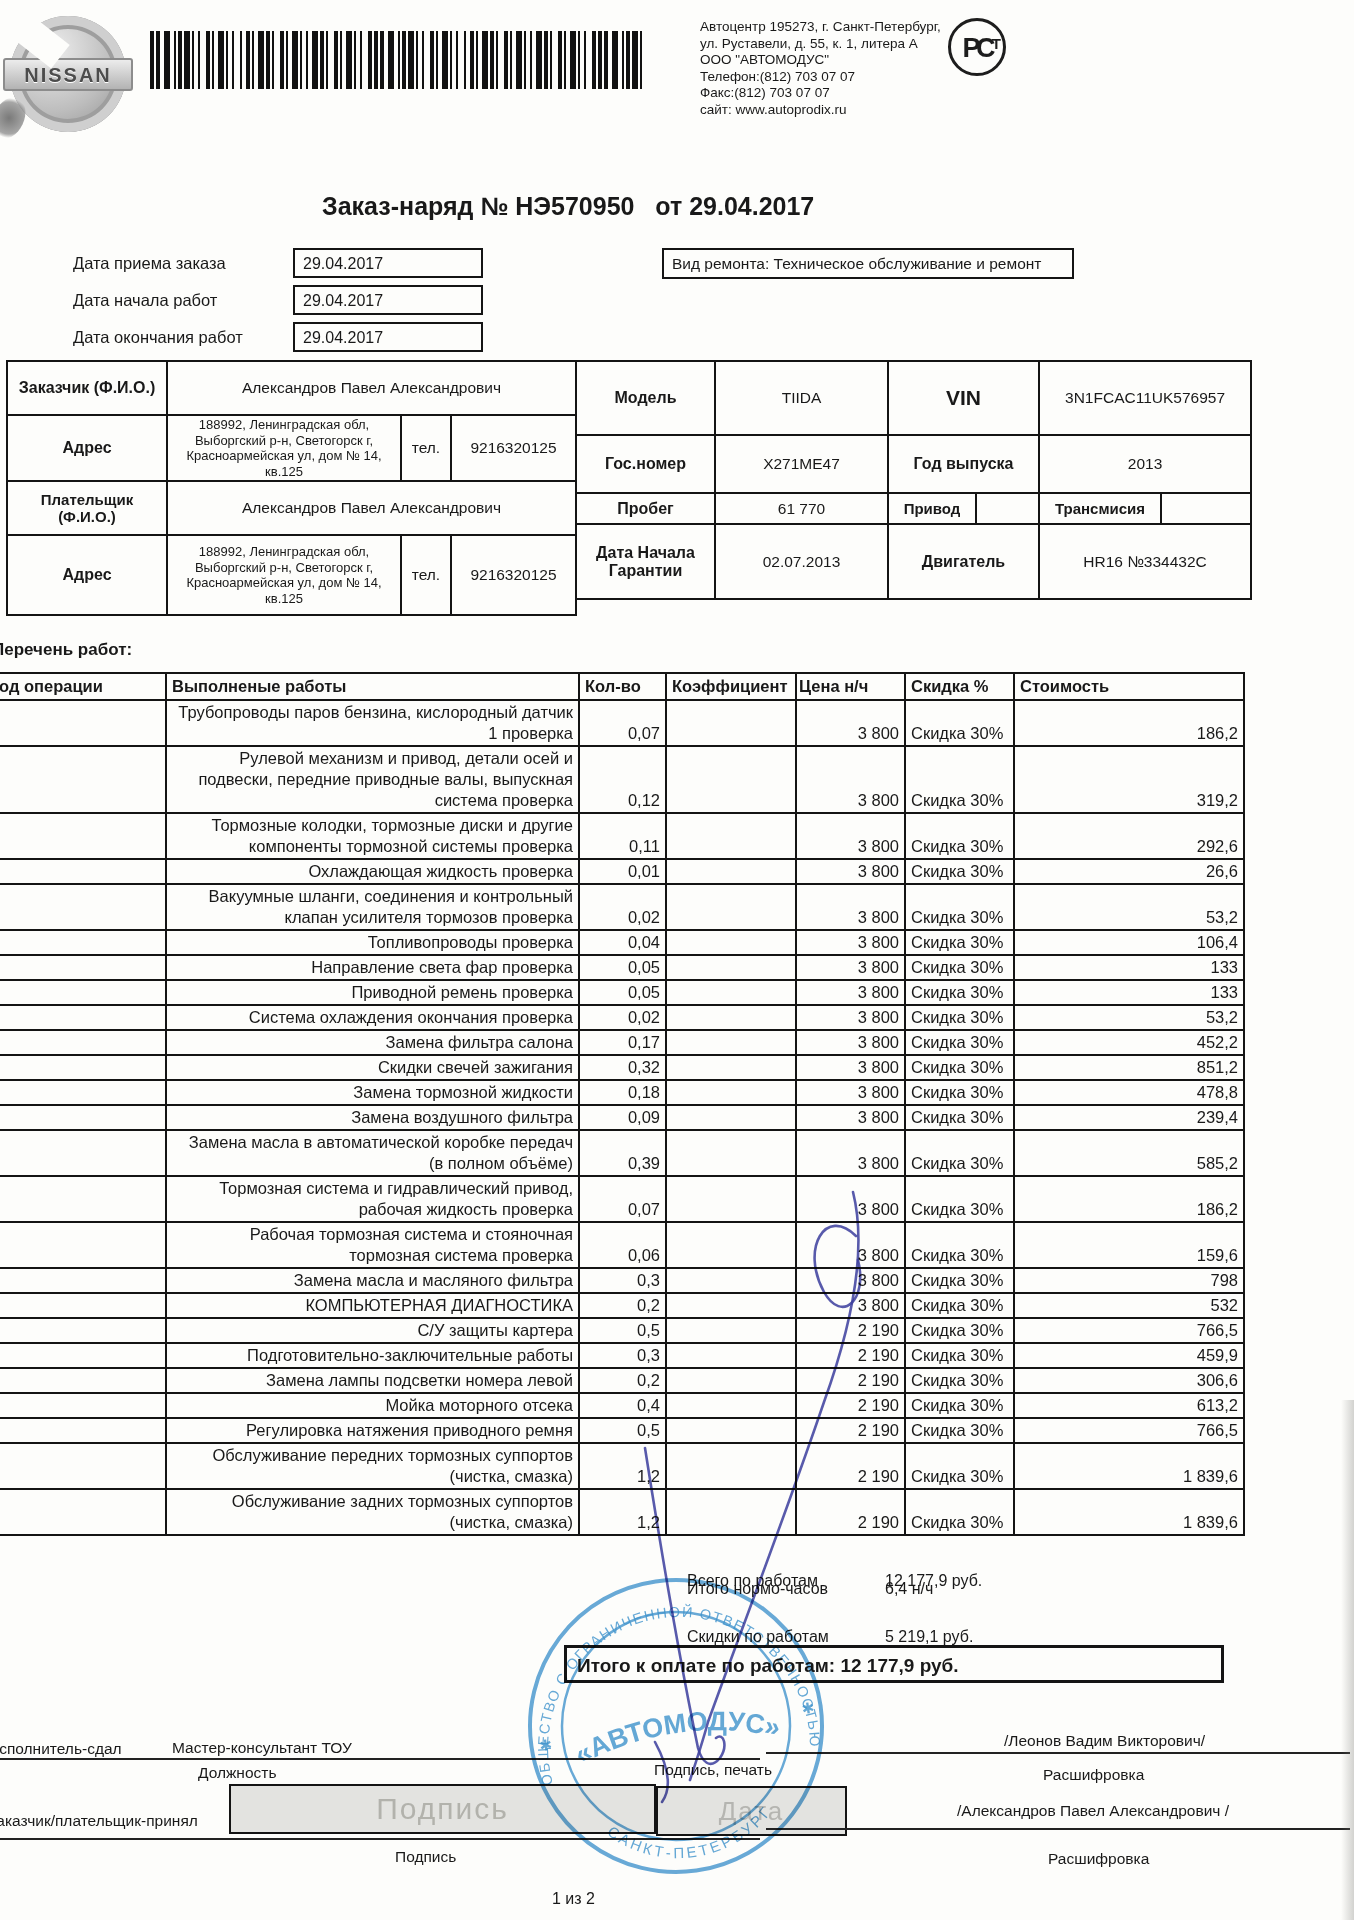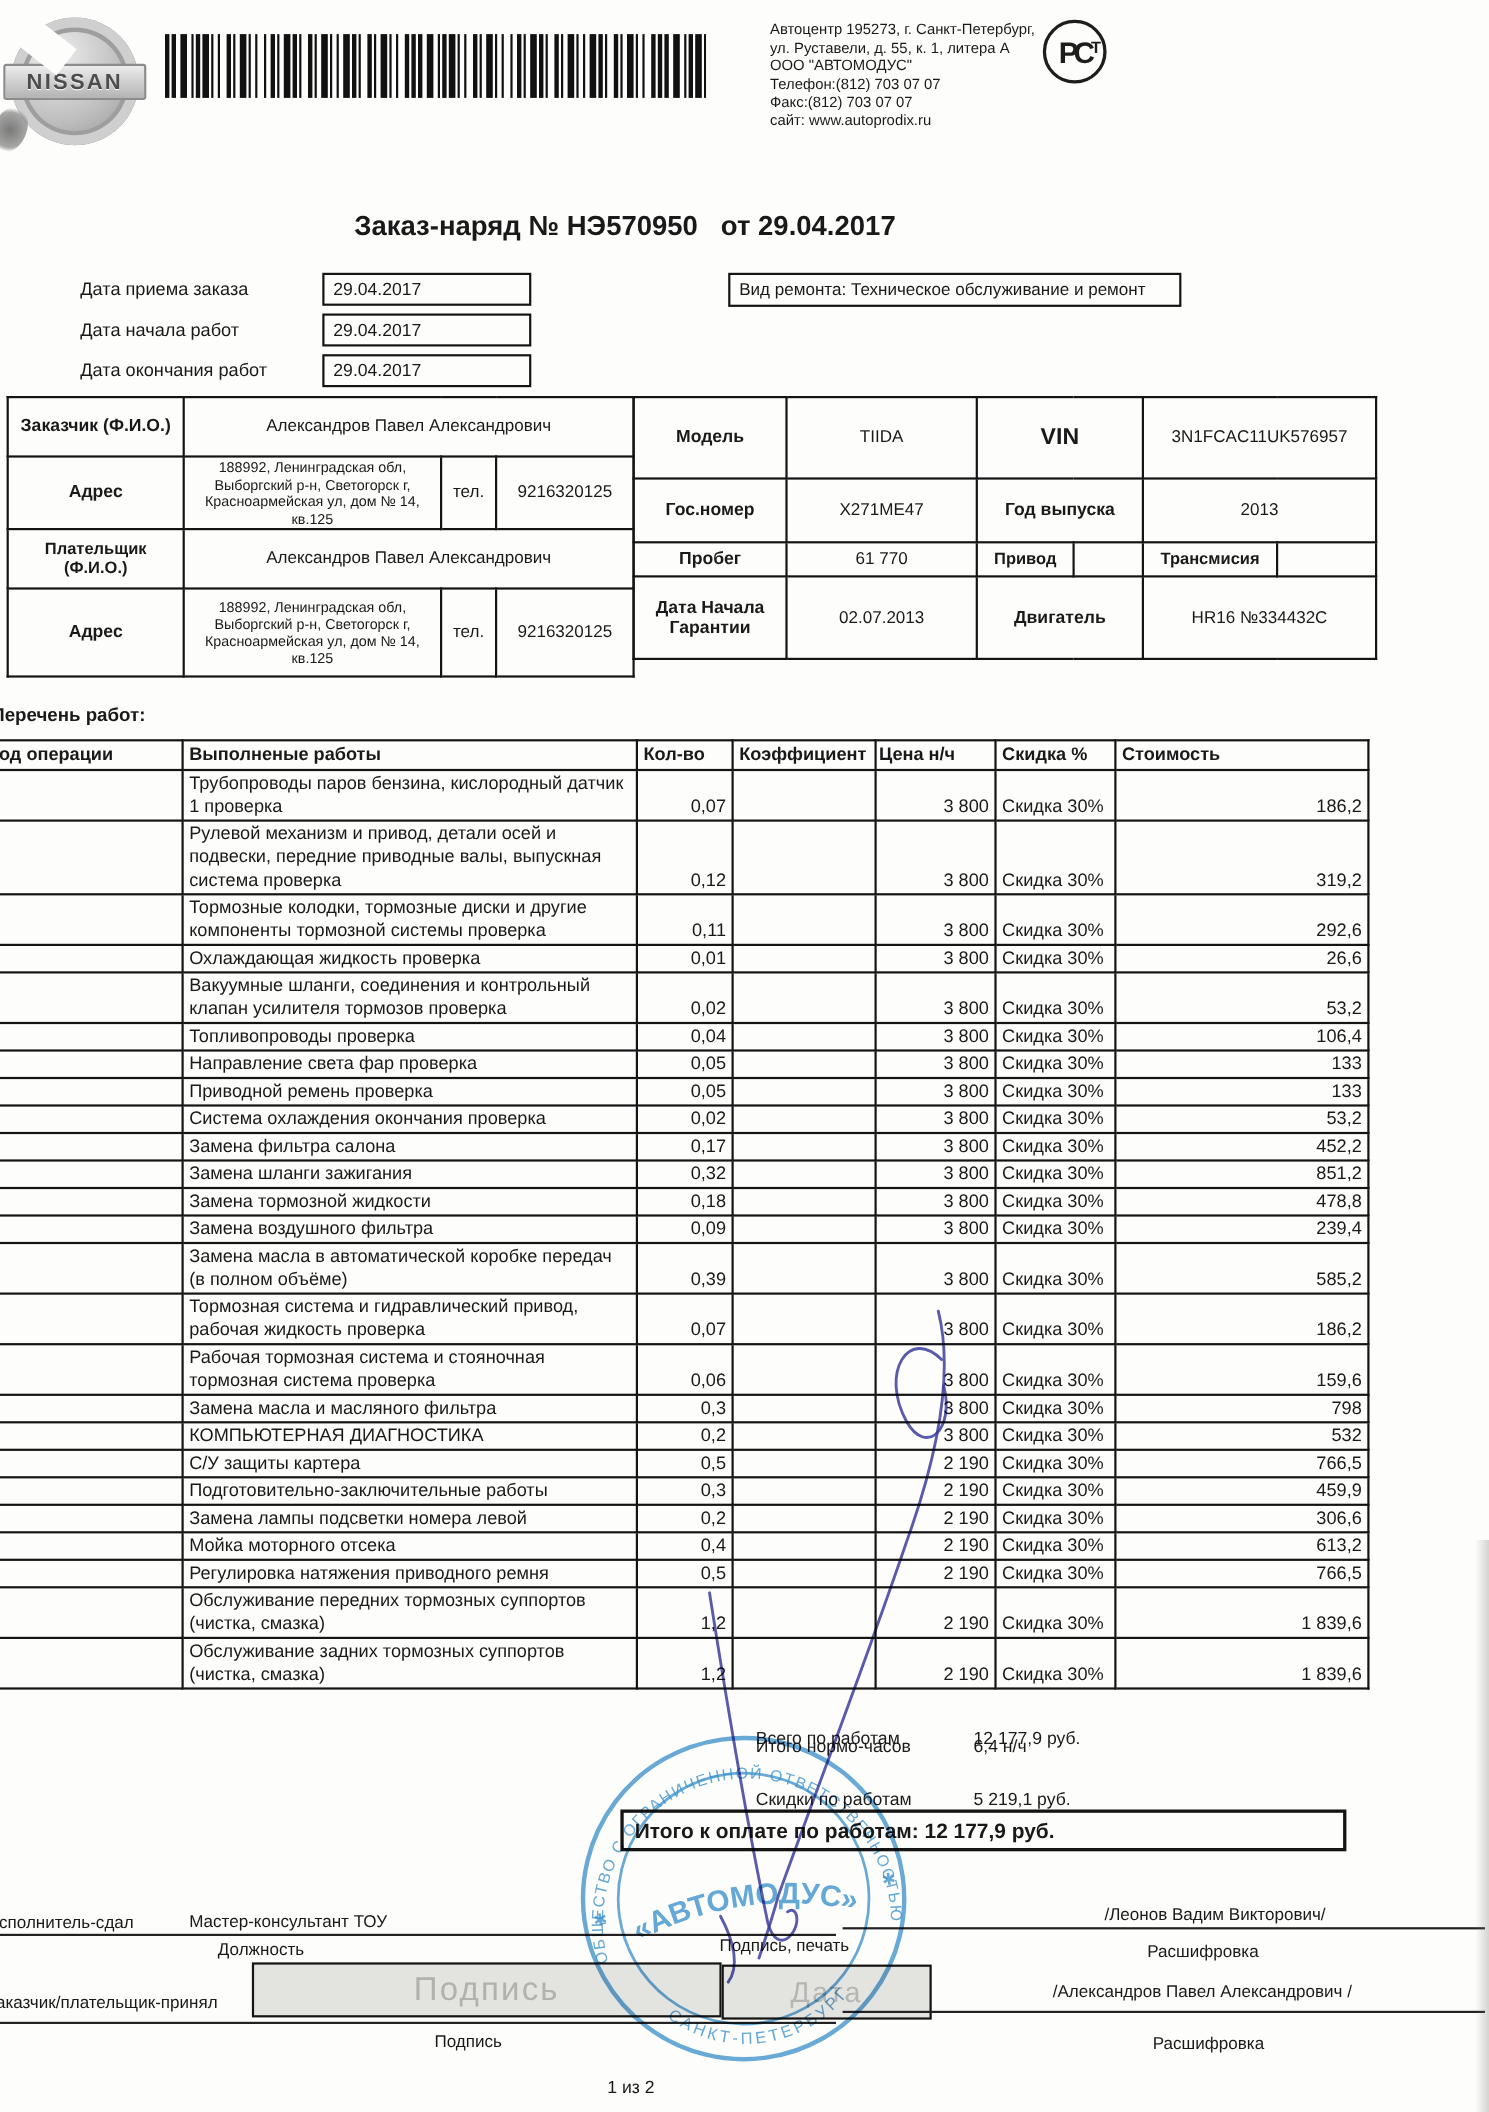--- a/index.html
+++ b/index.html
@@ -50,21 +50,21 @@
   td.lbl{font-weight:bold;font-size:16px;}
   td.addr-cell{font-size:13px;line-height:15.5px;white-space:pre-line;}
   td.vin-lbl{font-weight:bold;font-size:21px;}
 
   
   .works-head{position:absolute;left:-8px;top:640px;font-size:17px;font-weight:bold;}
   .works{position:absolute;left:-18px;top:672px;width:1261px;}
   .works th,.works td{border:2.5px solid #141414;font-size:16.5px;line-height:21px;
         padding:1px 5px;overflow:hidden;color:#191919;}
   .works th{font-weight:bold;text-align:left;height:27px;white-space:nowrap;}
-  .works td.c-name{text-align:left;vertical-align:top;}
+  .works td.c-name{text-align:right;vertical-align:top;}
   .works td.num{text-align:right;vertical-align:bottom;}
   .works td.c-disc{text-align:left;vertical-align:bottom;white-space:nowrap;}
 
   
   .tot{position:absolute;left:687px;width:560px;font-size:16px;}
   .tot .tot-v{position:absolute;left:198px;top:0;}
   .due-box{position:absolute;left:564px;top:1645px;width:660px;height:38px;border:3px solid #141414;
         font-size:19px;font-weight:bold;line-height:35px;padding-left:10px;}
 
   
@@ -297,21 +297,21 @@
           <td class="c-code" data-name="works-cell-code"></td>
           <td class="c-name" data-name="works-cell-name">Замена фильтра салона</td>
           <td class="c-qty num" data-name="works-cell-qty">0,17</td>
           <td class="c-coef" data-name="works-cell-coef"></td>
           <td class="c-rate num" data-name="works-cell-rate">3 800</td>
           <td class="c-disc" data-name="works-cell-discount">Скидка 30%</td>
           <td class="c-cost num" data-name="works-cell-cost">452,2</td>
         </tr>
         <tr data-name="works-row">
           <td class="c-code" data-name="works-cell-code"></td>
-          <td class="c-name" data-name="works-cell-name">Замена шланги зажигания</td>
+          <td class="c-name" data-name="works-cell-name">Скидки свечей зажигания</td>
           <td class="c-qty num" data-name="works-cell-qty">0,32</td>
           <td class="c-coef" data-name="works-cell-coef"></td>
           <td class="c-rate num" data-name="works-cell-rate">3 800</td>
           <td class="c-disc" data-name="works-cell-discount">Скидка 30%</td>
           <td class="c-cost num" data-name="works-cell-cost">851,2</td>
         </tr>
         <tr data-name="works-row">
           <td class="c-code" data-name="works-cell-code"></td>
           <td class="c-name" data-name="works-cell-name">Замена тормозной жидкости</td>
           <td class="c-qty num" data-name="works-cell-qty">0,18</td>

